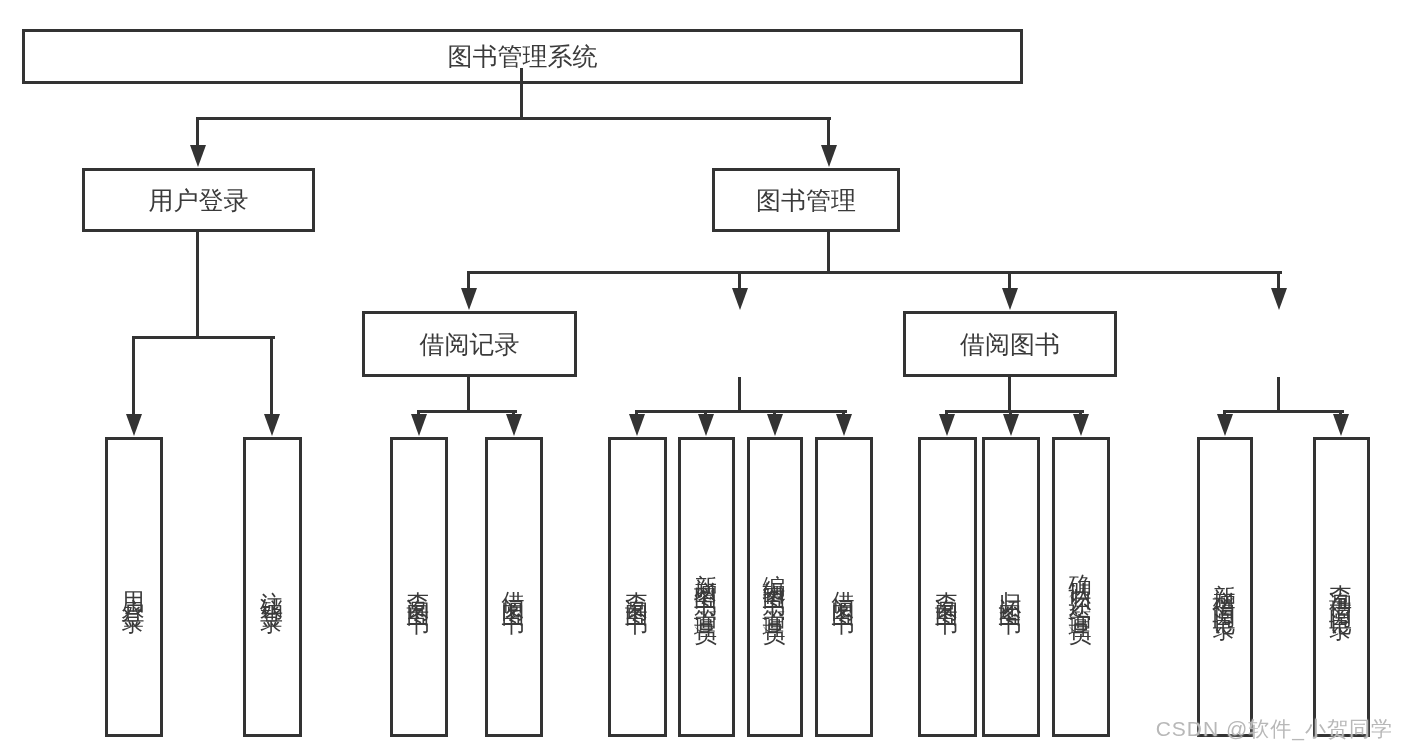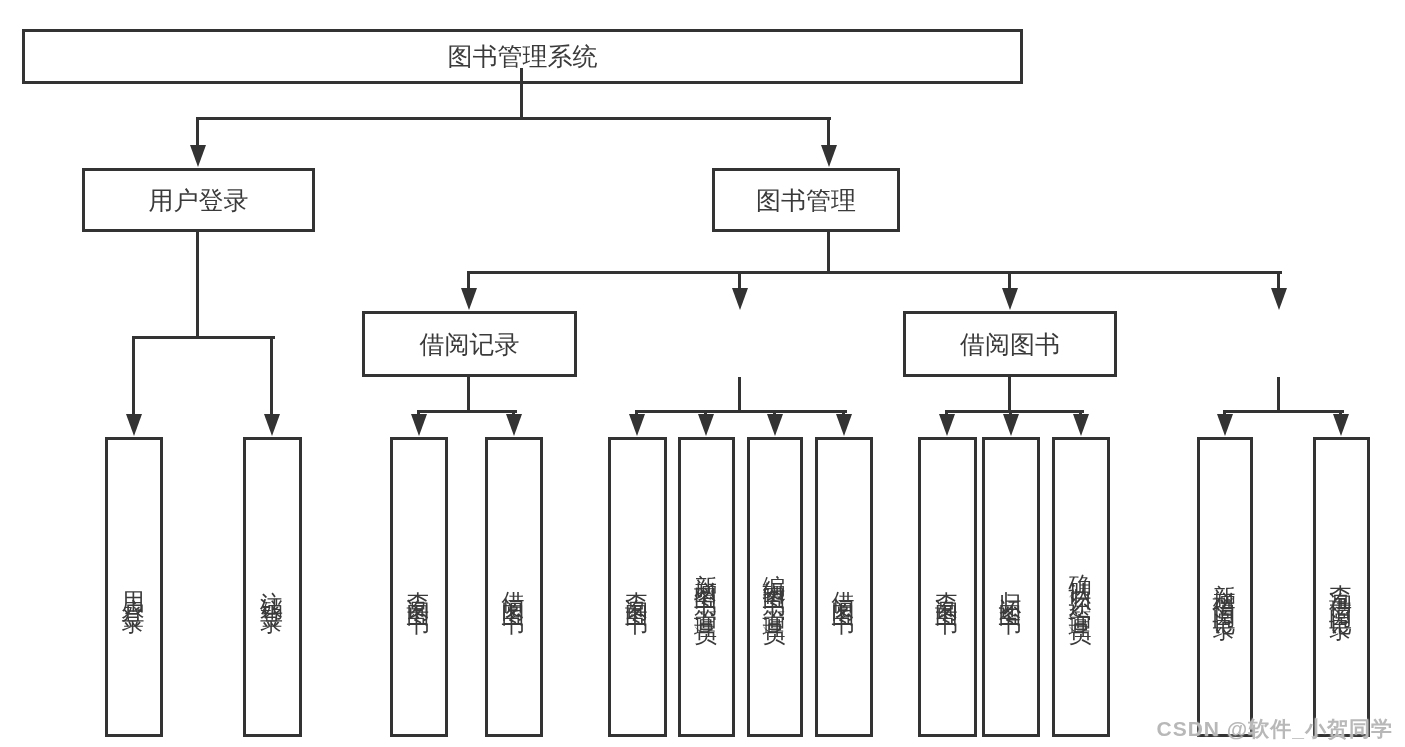--- a/index.html
+++ b/index.html
@@ -21,21 +21,20 @@
   .vline { position:absolute; width:3px;  background:var(--line); }
   .ahead {
     position:absolute; width:0; height:0;
     border-left:8px solid transparent; border-right:8px solid transparent;
     border-top:22px solid var(--line);
   }
   .watermark {
     position:absolute; right:12px; bottom:4px; font-size:21px;
     color:var(--wm); letter-spacing:1px;
     text-shadow:0 0 2px #ffffff;
-    font-weight:bold;
   }
 </style>
 </head>
 <body>
 
 <div class="canvas">
 
   <div class="node" style="left:22px;top:29px;width:1001px;height:55px">
     <span>图书管理系统</span>
   </div>

